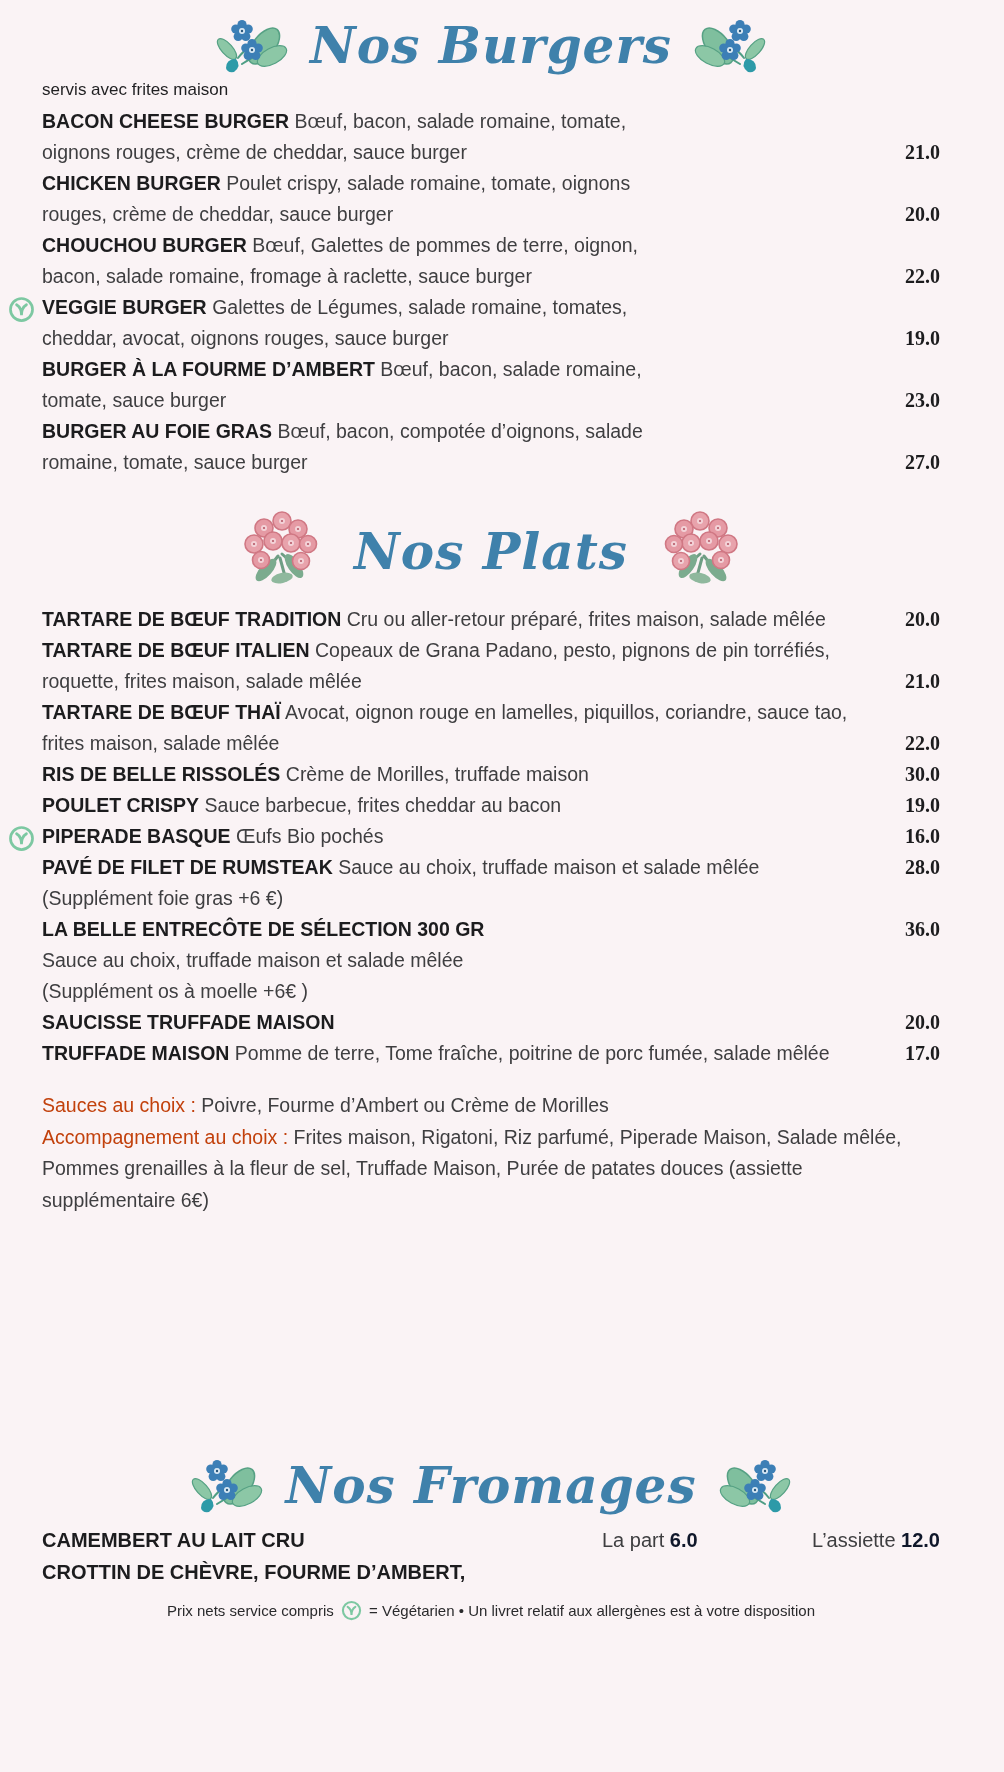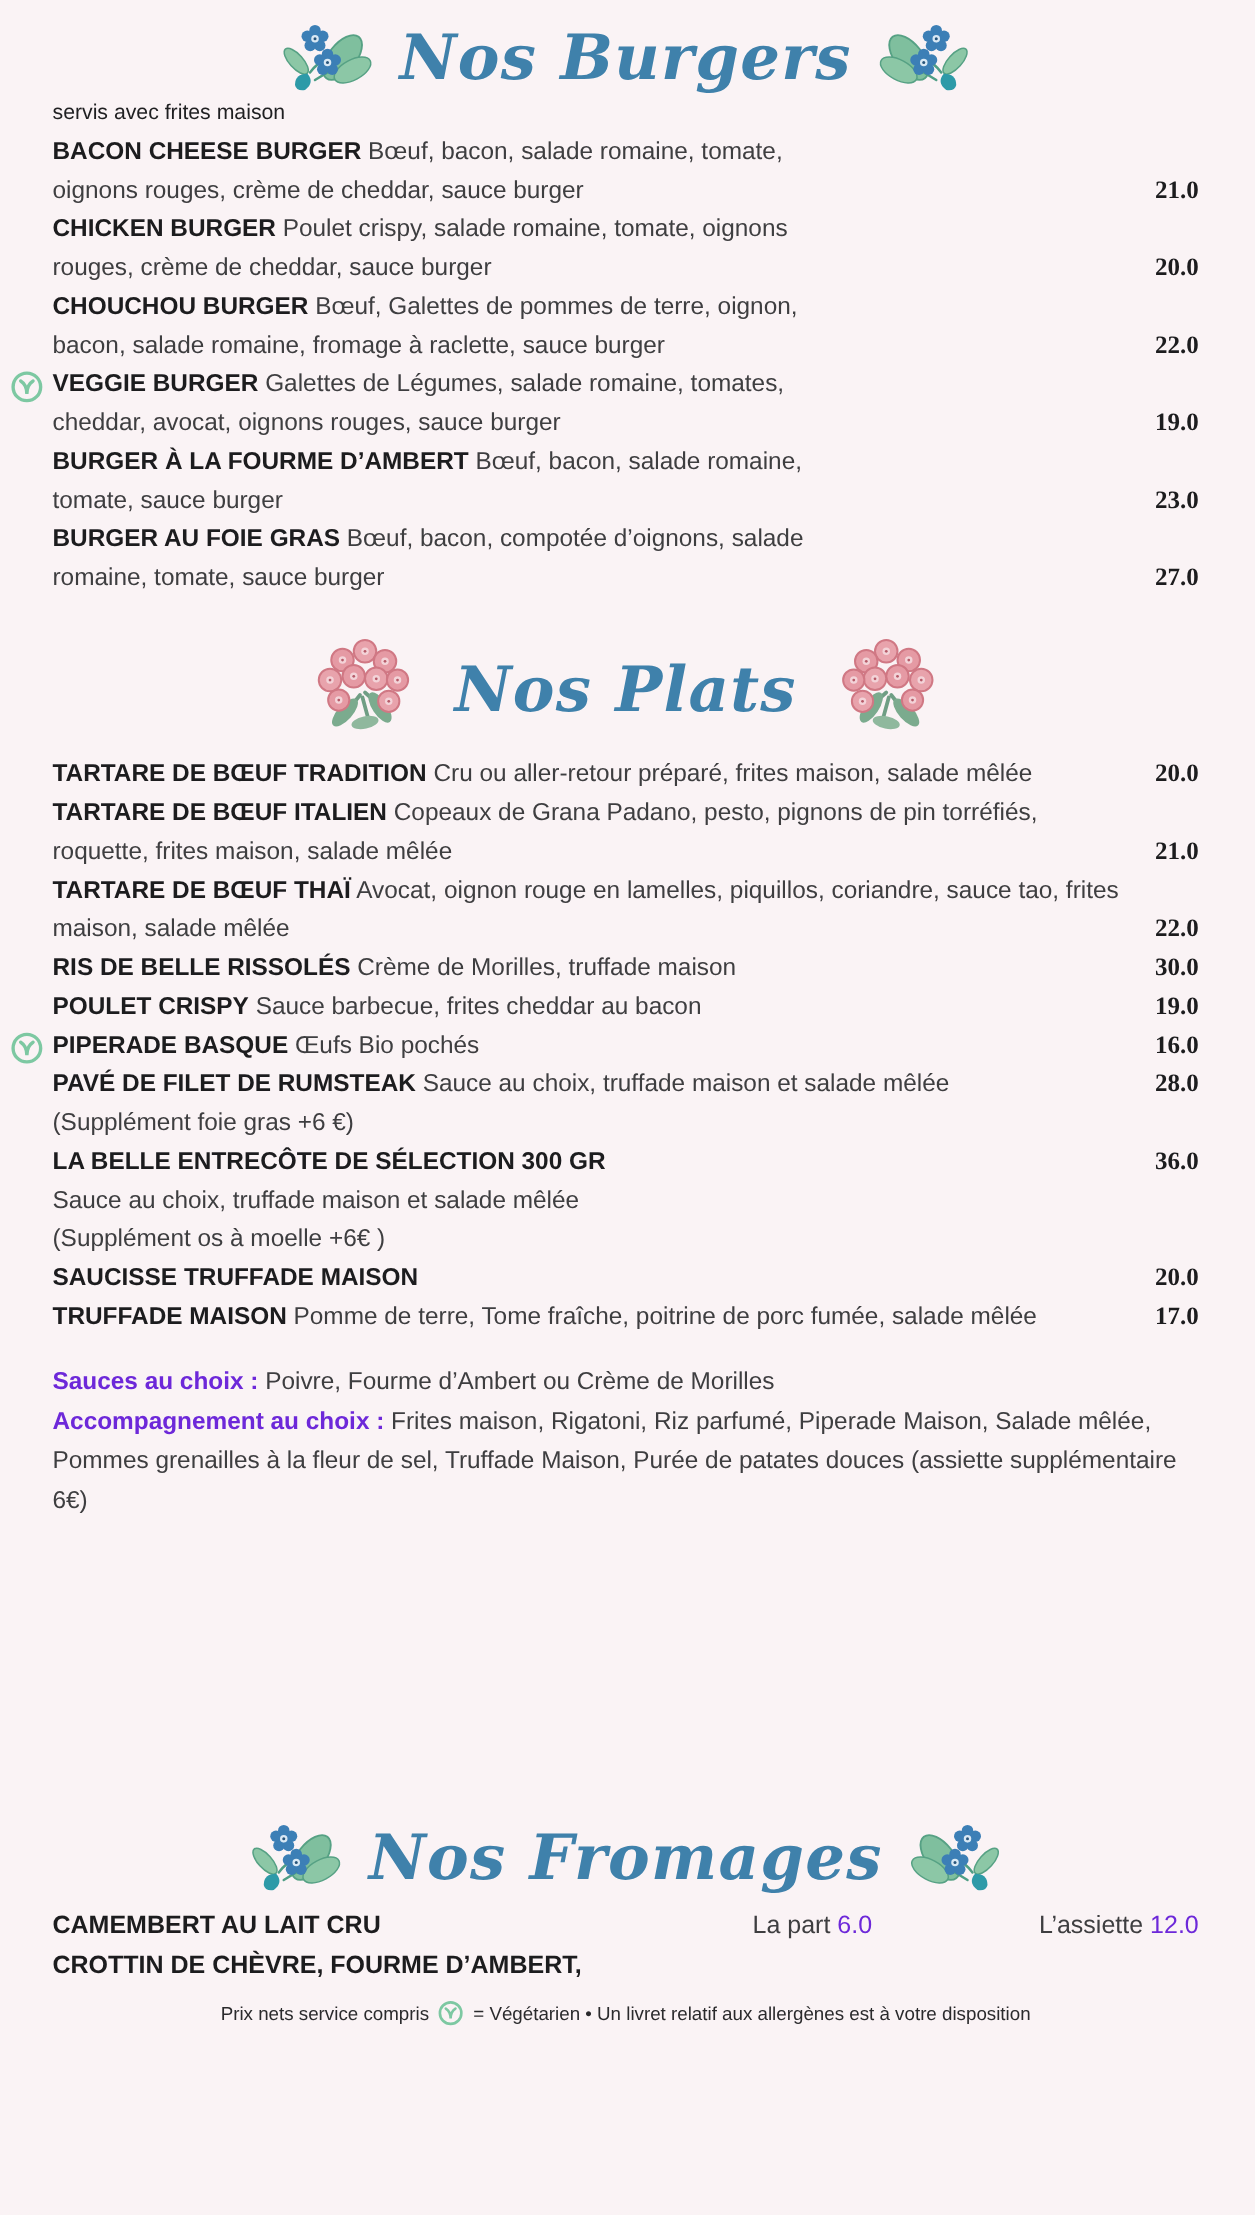--- a/index.html
+++ b/index.html
@@ -2,21 +2,21 @@
 <html><head>
 <meta charset="utf-8">
 <style>
   html,body{margin:0;padding:0;}
   body{
     width:1004px;height:1772px;overflow:hidden;
     background:#faf3f5;
     font-family:"Liberation Sans","DejaVu Sans",sans-serif;
     color:#1c1c1e;
   }
-  .menu{padding:14px 45px 0 42px;box-sizing:border-box;}
+  .menu{padding:14px 64px 0 42px;box-sizing:border-box;}
 
   
   .sec-head{display:flex;align-items:center;justify-content:center;gap:22px;}
   .script-title{
     font-family:"DejaVu Serif","Liberation Serif",serif;
     font-style:italic;font-weight:bold;
     font-size:50px;line-height:1.05;
     color:#3f81ab;letter-spacing:1px;white-space:nowrap;
   }
   .flower{display:inline-block;line-height:0;}
@@ -29,34 +29,34 @@
   .item .txt{font-size:19.5px;line-height:31px;color:#3e3e40;}
   .sec-burgers .txt{max-width:648px;}
   .sec-plats  .txt{max-width:856px;}
   .item .name{font-weight:700;color:#1c1c1e;}
   .item .price{font-weight:600;font-size:20px;line-height:31px;color:#1c1c1e;white-space:nowrap;margin-left:14px;font-family:Liberation Serif, serif;}
   .extra{font-size:19.5px;line-height:31px;color:#3e3e40;}
   .veg-badge{position:absolute;left:-34px;top:4px;line-height:0;}
 
   
   .notes{margin-top:21px;font-size:19.5px;line-height:31.5px;color:#3e3e40;}
-  .notes .lbl{font-weight:700;color:#6d28d9;}
+  .notes .lbl{font-weight:400;color:#c2410c;}
 
   
   .sec-plats{margin-top:30px;}
   .sec-plats .sec-head{margin-bottom:8px;}
   .sec-fromages{margin-top:238px;}
   .sec-fromages .sec-head{margin-bottom:6px;}
 
   
   .cheese-row{display:flex;align-items:flex-start;font-size:20px;line-height:32px;}
   .cheese-names{width:560px;font-weight:700;color:#1c1c1e;}
   .cheese-part{width:170px;color:#3e3e40;white-space:nowrap;}
   .cheese-plate{margin-left:auto;text-align:right;color:#3e3e40;white-space:nowrap;}
-  .cheese-row b{color:#6d28d9;font-weight:400;}
+  .cheese-row b{color:#0f172a;font-weight:700;}
 
   
   .footer{margin-top:12px;text-align:center;font-size:15px;color:#2a2a2c;}
   .footer .inline-veg{display:inline-block;vertical-align:-5px;margin:0 3px;line-height:0;}
 </style>
 </head>
 <body>
 
 <svg width="0" height="0" style="position:absolute" aria-hidden="true">
   <defs>

